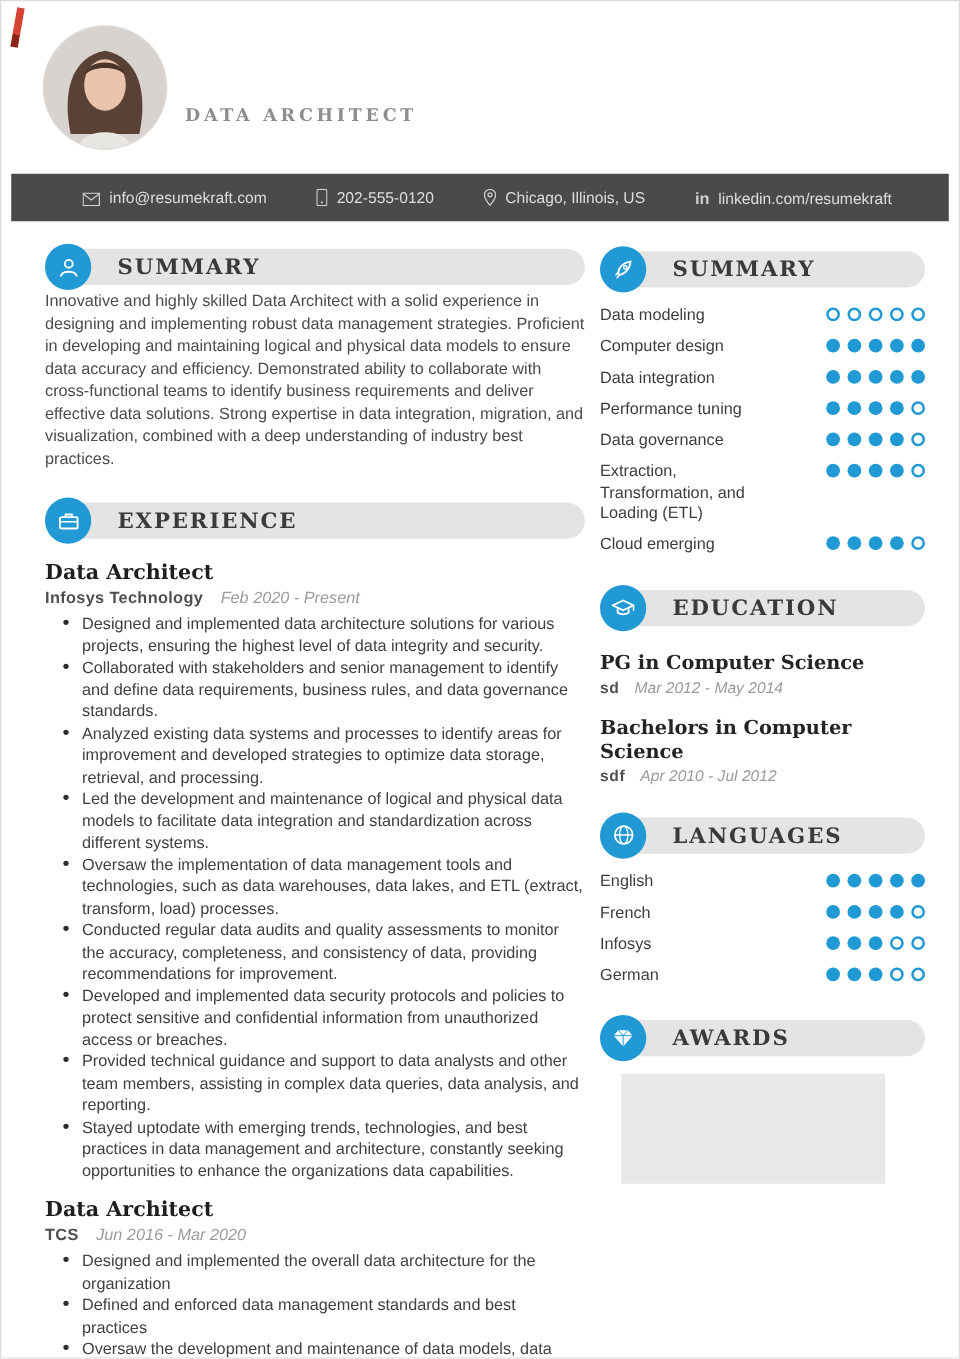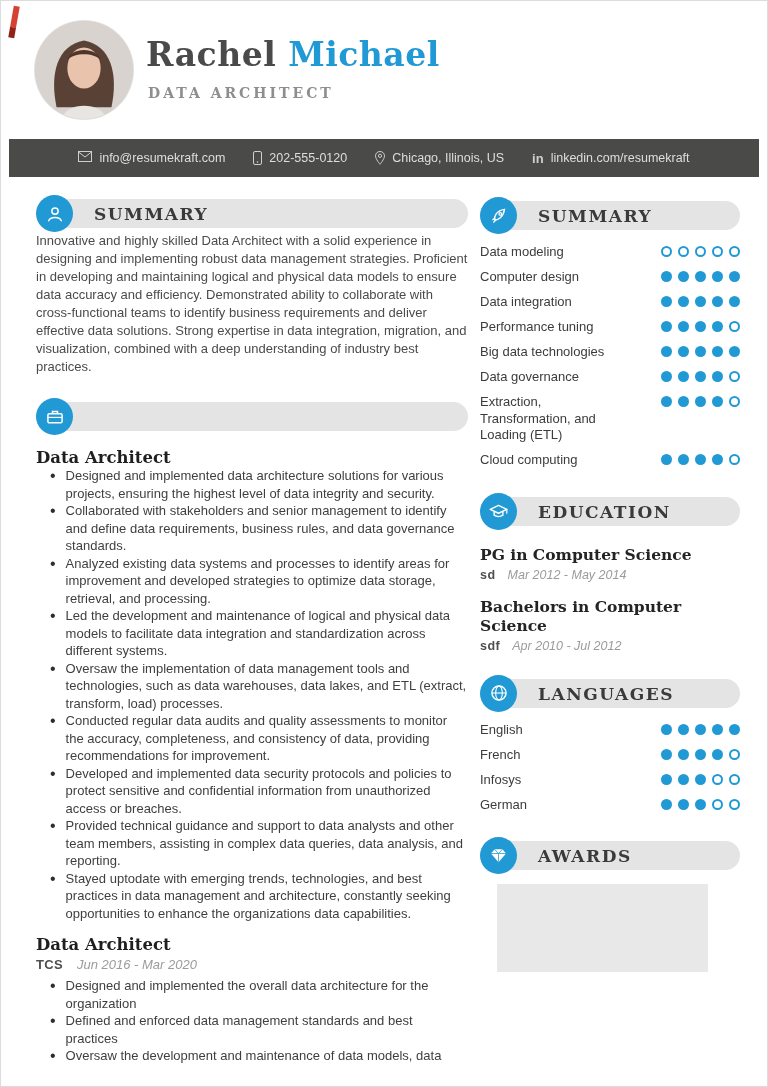--- a/index.html
+++ b/index.html
@@ -22,21 +22,21 @@
     overflow:hidden;background:#d6d1cc;box-shadow:0 0 0 1px #e2e2e2;}
   .photo svg{display:block;width:100%;height:100%;}
   .name{position:absolute;left:145px;top:34px;font-family:"DejaVu Serif",serif;
     font-weight:700;font-size:33px;letter-spacing:.5px;color:#4a4a4a;white-space:nowrap;}
   .name .last{color:var(--accent);}
   .job-title{position:absolute;left:147px;top:84px;font-family:"DejaVu Serif",serif;
     font-weight:700;font-size:14px;letter-spacing:3px;color:#8e8e8e;}
   .contact-bar{position:absolute;left:8px;right:8px;top:138px;height:38px;background:var(--bar);
     display:flex;align-items:center;justify-content:center;gap:28px;
     color:#dedede;font-size:12.5px;}
-  .contact-item{display:flex;align-items:flex-start;gap:7px;white-space:nowrap;}
+  .contact-item{display:flex;align-items:flex-end;gap:7px;white-space:nowrap;margin-left:12px;}
   .contact-item svg{display:block;}
   .in-glyph{font-weight:700;font-size:13px;color:#cfcfcf;font-family:"Liberation Sans",sans-serif;}
   
   .col-left{position:absolute;left:35px;top:194px;width:432px;}
   .col-right{position:absolute;left:479px;top:196px;width:260px;}
   
   .section-header{position:relative;height:37px;}
   .section-header .pill{position:absolute;left:16px;right:0;top:4px;height:29px;
     background:var(--pill);border-radius:15px;}
   .section-header .icon-circle{position:absolute;left:0;top:0;width:37px;height:37px;
@@ -80,24 +80,20 @@
 
   <div class="photo">
     <svg viewBox="0 0 100 100">
       <rect width="100" height="100" fill="#d8d3ce"></rect>
       <path d="M22 88 C15 55 22 25 50 20 C78 25 85 55 78 88 Z" fill="#5a4136"></path>
       <ellipse cx="50" cy="48" rx="17" ry="21" fill="#e9c3ac"></ellipse>
       <path d="M33 40 C36 26 64 26 67 40 C60 32 40 32 33 40 Z" fill="#4c362c"></path>
       <path d="M28 100 C30 82 70 82 72 100 Z" fill="#e8e6e2"></path>
     </svg>
   </div>
-  <div class="name">
-    <span>Rachel</span>
-    <span class="last">Michael</span>
-  </div>
   <div class="job-title">DATA ARCHITECT</div>
 
   <div class="contact-bar">
     <div class="contact-item">
       <span>
         <svg width="14" height="11" viewBox="0 0 14 11">
             <rect x="0.5" y="0.5" width="13" height="10" fill="none" stroke="#cfcfcf"></rect>
             <path d="M0.5 1 L7 6 L13.5 1" fill="none" stroke="#cfcfcf"></path>
           </svg>
       </span>
@@ -143,24 +139,26 @@
 
     <div class="section-header exp-header">
       <div class="pill"></div>
       <div class="icon-circle">
         <svg width="20" height="20" viewBox="0 0 24 24">
             <rect x="3.5" y="8" width="17" height="11" rx="1.5" fill="none" stroke="#fff" stroke-width="1.8"></rect>
             <path d="M9 8 V5.5 H15 V8" fill="none" stroke="#fff" stroke-width="1.8"></path>
             <path d="M3.5 12.5 H20.5" stroke="#fff" stroke-width="1.4"></path>
           </svg>
       </div>
+      <div class="stitle">EXPERIENCE</div>
     </div>
     <div id="experience-jobs">
         <div class="job">
           <div class="role">Data Architect</div>
+          <div class="meta"><span class="company">Infosys Technology</span><span class="dates">Feb 2020 - Present</span></div>
           <div class="bullets">
             <div class="b">
               <span class="mark">•</span>
               <span class="btext">Designed and implemented data architecture solutions for various projects, ensuring the highest level of data integrity and security.</span>
             </div>
             <div class="b">
               <span class="mark">•</span>
               <span class="btext">Collaborated with stakeholders and senior management to identify and define data requirements, business rules, and data governance standards.</span>
             </div>
             <div class="b">
@@ -263,51 +261,41 @@
           <div class="rating-label">Performance tuning</div>
           <div class="dots">
             <span class="dot"></span>
             <span class="dot"></span>
             <span class="dot"></span>
             <span class="dot"></span>
             <span class="dot empty"></span>
           </div>
         </div>
         <div class="rating-row">
-          <div class="rating-label">Big data technologies</div>
-          <div class="dots">
-            <span class="dot"></span>
-            <span class="dot"></span>
-            <span class="dot"></span>
-            <span class="dot"></span>
-            <span class="dot"></span>
-          </div>
-        </div>
-        <div class="rating-row">
           <div class="rating-label">Data governance</div>
           <div class="dots">
             <span class="dot"></span>
             <span class="dot"></span>
             <span class="dot"></span>
             <span class="dot"></span>
             <span class="dot empty"></span>
           </div>
         </div>
         <div class="rating-row">
           <div class="rating-label">Extraction, Transformation, and Loading (ETL)</div>
           <div class="dots">
             <span class="dot"></span>
             <span class="dot"></span>
             <span class="dot"></span>
             <span class="dot"></span>
             <span class="dot empty"></span>
           </div>
         </div>
         <div class="rating-row">
-          <div class="rating-label">Cloud computing</div>
+          <div class="rating-label">Cloud emerging</div>
           <div class="dots">
             <span class="dot"></span>
             <span class="dot"></span>
             <span class="dot"></span>
             <span class="dot"></span>
             <span class="dot empty"></span>
           </div>
         </div>
       </div>
 

